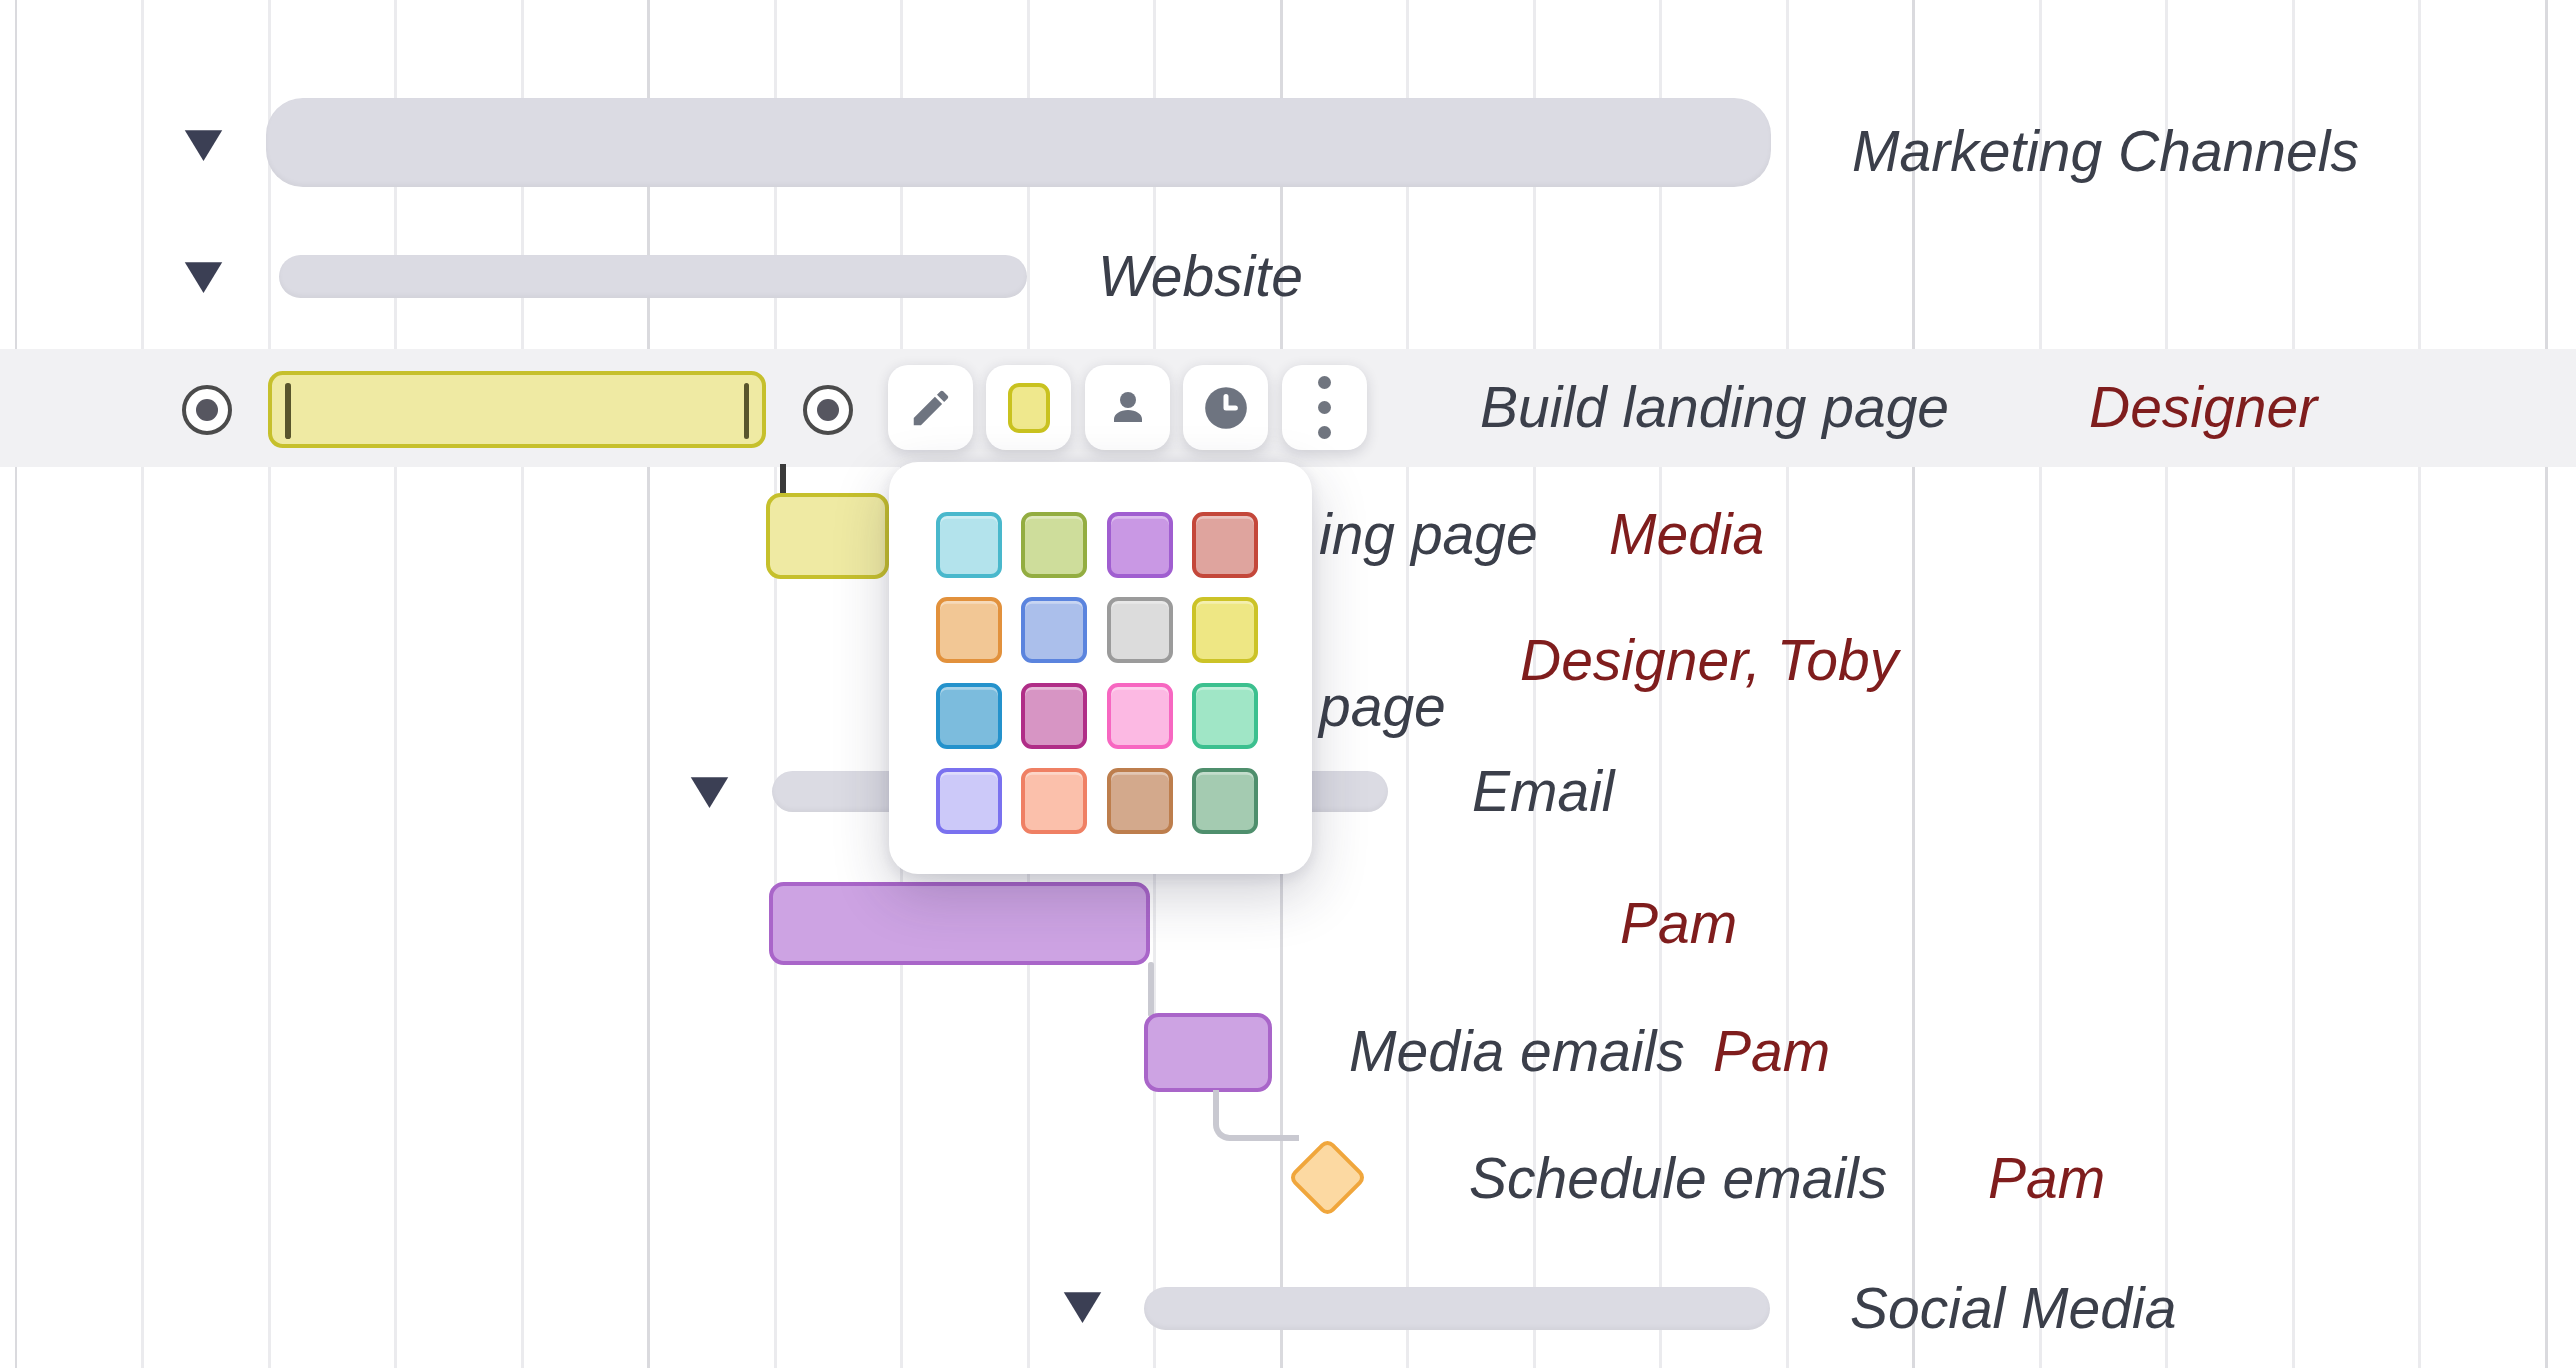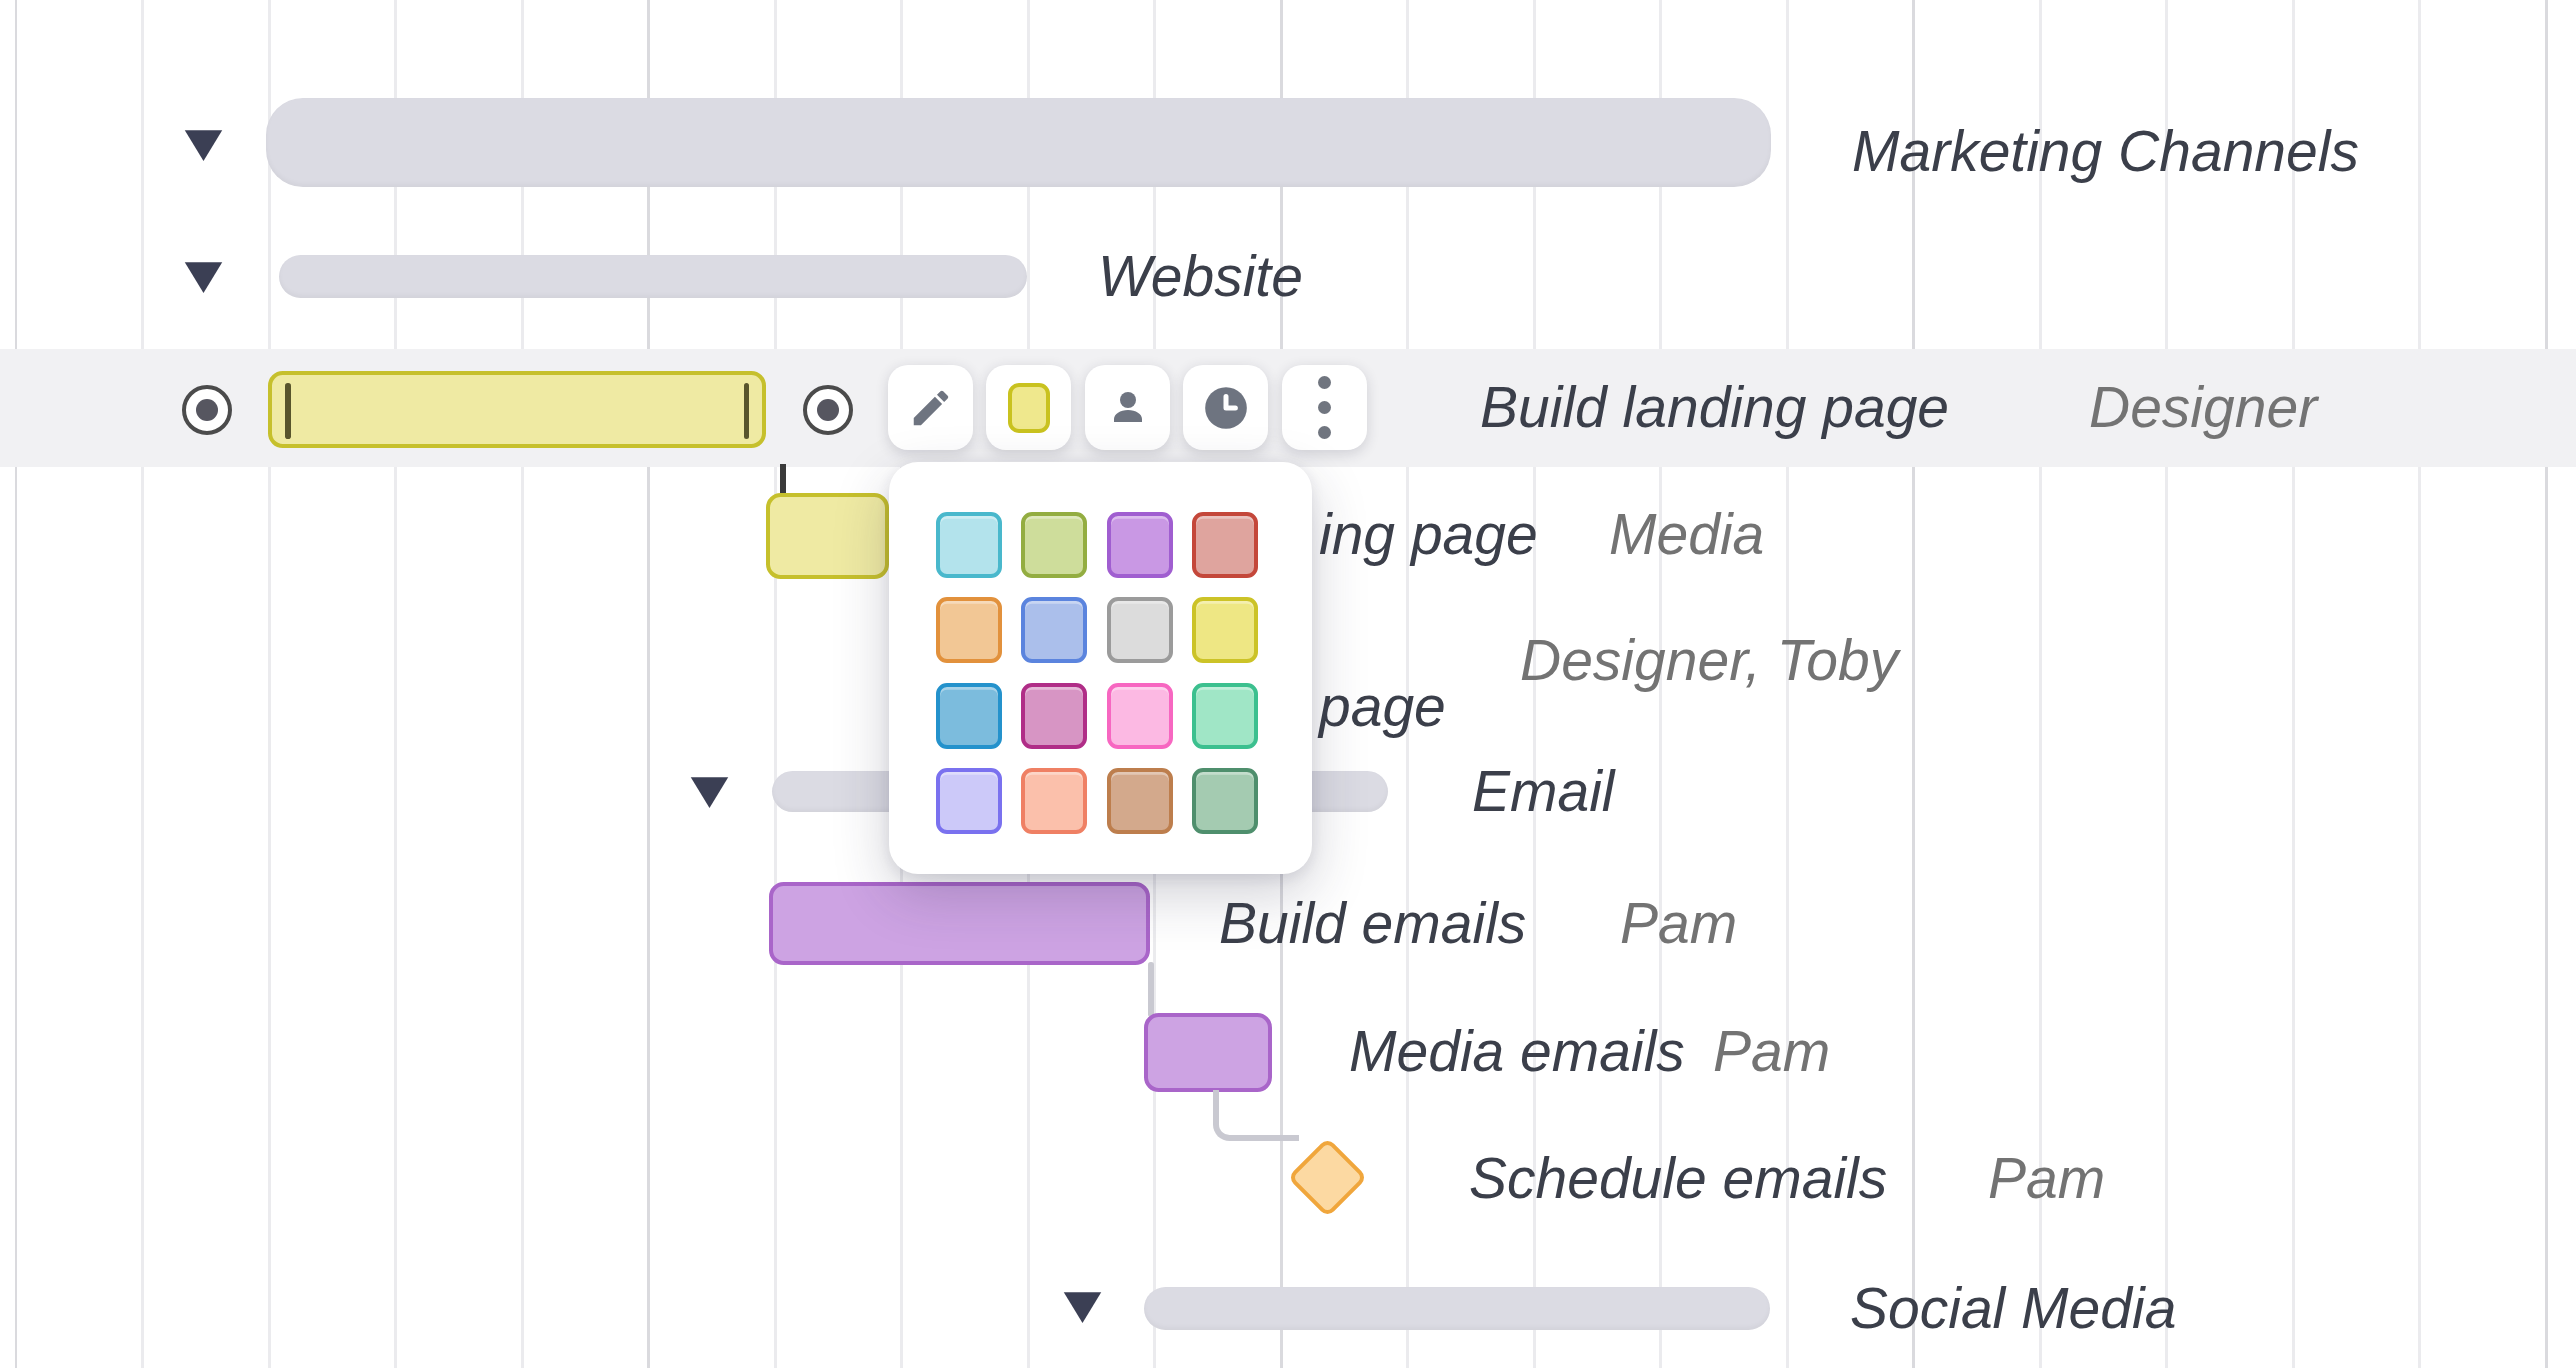--- a/index.html
+++ b/index.html
@@ -23,21 +23,21 @@
   .handle{position:absolute;width:5.5px;height:56px;top:8.3px;background:rgba(45,42,10,0.78);border-radius:2.8px;}
   .milestone{position:absolute;width:57px;height:57px;background:#fcd9a2;border:4.6px solid #f0a63c;
              border-radius:9.2px;transform:rotate(45deg);z-index:2;box-sizing:border-box;}
   
   .dep-v{position:absolute;width:6.4px;background:#c9c9d1;z-index:2;border-radius:2.8px;}
   .dep-stub{position:absolute;width:6.4px;background:#3a3a3a;z-index:2;}
   .dep-elbow{position:absolute;border-left:6.4px solid #c9c9d1;border-bottom:6.4px solid #c9c9d1;
              border-bottom-left-radius:16.6px;z-index:2;box-sizing:border-box;}
   
   .lbl{position:absolute;transform:translateY(-52%);font-size:57px;color:#3b3f4a;white-space:nowrap;z-index:2;}
-  .lbl.assignee{color:#737373;}
+  .lbl.assignee{color:#7f1d1d;}
   
   .dep-circle{position:absolute;width:42px;height:42px;border:4.6px solid #4b4b4b;border-radius:50%;
               background:#ffffff;z-index:3;box-sizing:content-box;}
   .dep-circle .dot{position:absolute;left:50%;top:50%;width:22px;height:22px;margin:-11px 0 0 -11px;
                    background:#565660;border-radius:50%;}
   
   .tb-btn{position:absolute;width:85px;height:85px;background:#ffffff;border-radius:20px;z-index:4;
           box-shadow:0 3.7px 13px rgba(40,40,60,0.16);display:flex;align-items:center;justify-content:center;}
   .tb-swatch{width:42px;height:50px;background:#efe88d;border:4.6px solid #c9c21f;border-radius:11px;box-sizing:border-box;}
   .kebab{display:flex;flex-direction:column;gap:12px;}
@@ -138,21 +138,20 @@
 
   <span class="lbl" style="left:1319px;top:661px;margin-top:46px;">page</span>
   <span class="lbl assignee" style="left:1520px;top:661px;">Designer, Toby</span>
 
   <div class="tri" style="left:690px;top:776px;"></div>
   <div class="bar group" style="left:772px;top:771px;width:616px;height:41px;border-radius:21px;"></div>
   <span class="lbl" style="left:1472px;top:792px;">Email</span>
 
   <div class="bar task-purple" style="left:769px;top:882px;width:381px;height:83px;"></div>
   <div class="dep-v" style="left:1148px;top:962px;height:55px;"></div>
-  <span class="lbl" style="left:1219px;top:924px;">Build emails</span>
   <span class="lbl assignee" style="left:1620px;top:924px;">Pam</span>
 
   <div class="bar task-purple" style="left:1144px;top:1013px;width:128px;height:79px;"></div>
   <div class="dep-elbow" style="left:1213px;top:1090px;width:86px;height:51px;"></div>
   <span class="lbl" style="left:1349px;top:1052px;">Media emails</span>
   <span class="lbl assignee" style="left:1713px;top:1052px;">Pam</span>
 
   <div class="milestone" style="left:1299px;top:1149px;"></div>
   <span class="lbl" style="left:1469px;top:1179px;">Schedule emails</span>
   <span class="lbl assignee" style="left:1988px;top:1179px;">Pam</span>

